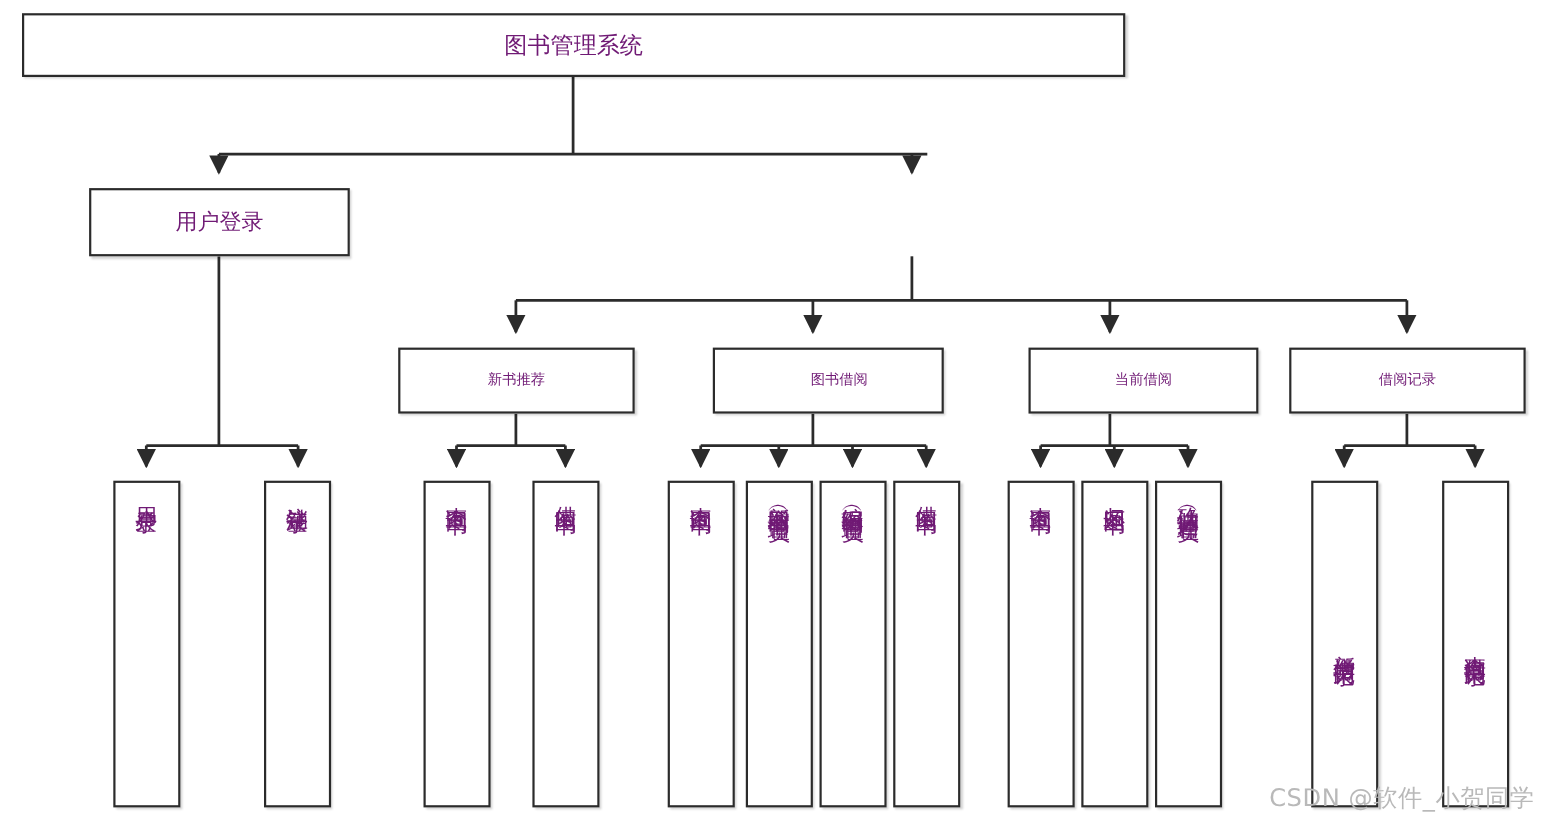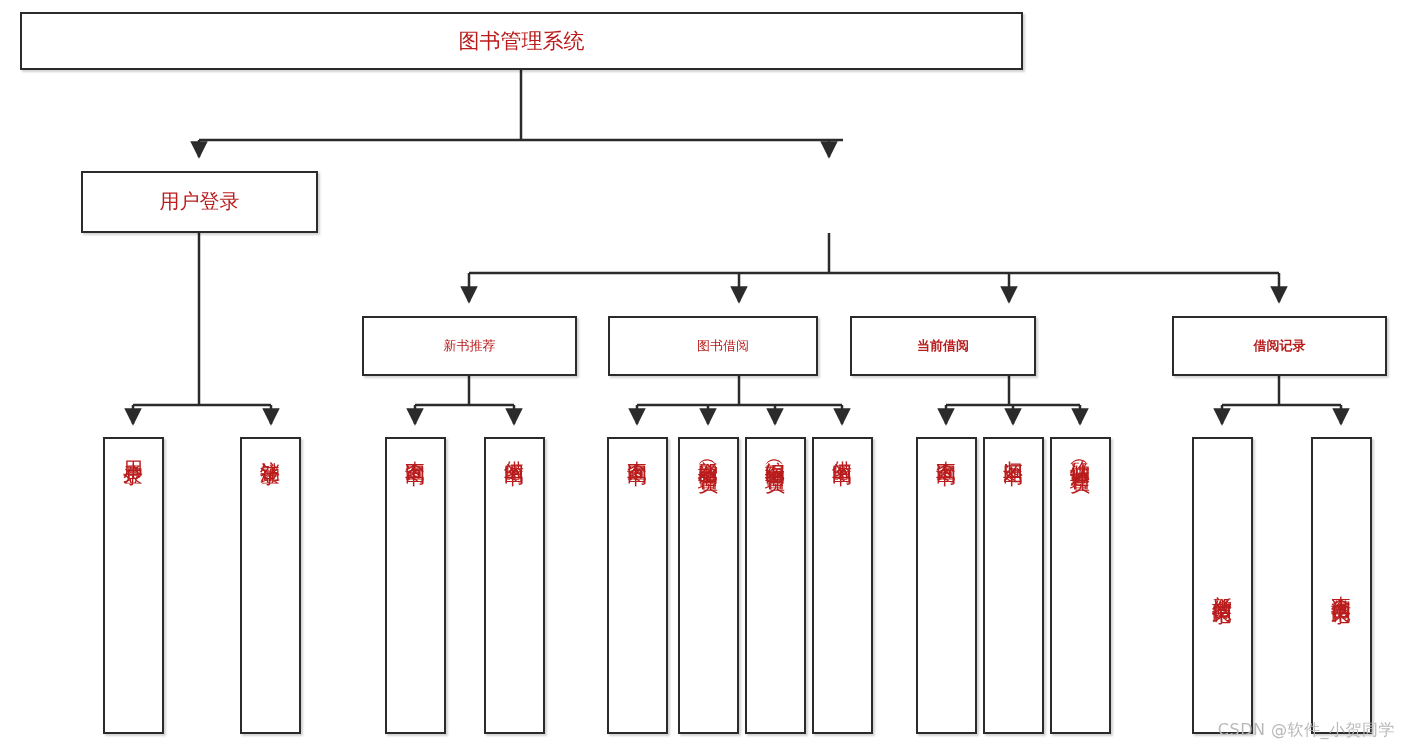--- a/index.html
+++ b/index.html
@@ -28,21 +28,21 @@
     position: absolute;
     box-sizing: border-box;
     background: #ffffff;
     border: 2.5px solid #2b2b2b;
     box-shadow: 2px 2px 2px rgba(0,0,0,0.18);
     display: flex;
     align-items: center;
     justify-content: center;
   }
   .node-label {
-    color: #b91c1c;
+    color: #701a75;
     line-height: 1.08;
     white-space: nowrap;
     text-align: center;
   }
   .lvl-root .node-label { font-size: 21px; }
   .lvl-2 .node-label { font-size: 20px; }
   .lvl-3 .node-label { font-size: 13px; }
   .leaf .node-label {
     writing-mode: vertical-rl;
     text-orientation: upright;
@@ -52,21 +52,21 @@
   }
   .leaf {
     align-items: flex-start;
     padding-top: 6px;
   }
   .leaf.center-v { align-items: center; padding-top: 0; }
   #watermark {
     position: absolute;
     right: 10px;
     bottom: 6px;
-    font-size: 16px;
+    font-size: 22px;
     color: #b9b9b9;
     letter-spacing: 0.5px;
     white-space: nowrap;
     pointer-events: none;
   }
 </style>
 </head>
 <body>
 
 <div id="canvas">
@@ -137,27 +137,27 @@
     <span class="node-label">图书管理系统</span>
   </div>
 
   <div class="node-box lvl-2" style="left:81px; top:171px; width:237px; height:62px;">
     <span class="node-label">用户登录</span>
   </div>
 
   <div class="node-box lvl-3" style="left:362px; top:316px; width:215px; height:60px;">
     <span class="node-label">新书推荐</span>
   </div>
-  <div class="node-box lvl-3" style="left:608px; top:316px; width:210px; height:60px;padding-left:20px;">
+  <div class="node-box lvl-3" style="left:648px; top:316px; width:210px; height:60px;padding-left:20px;">
     <span class="node-label">图书借阅</span>
   </div>
-  <div class="node-box lvl-3" style="left:850px; top:316px; width:186px; height:60px;font-weight:bold;">
+  <div class="node-box lvl-3" style="left:935px; top:316px; width:209px; height:60px;">
     <span class="node-label">当前借阅</span>
   </div>
-  <div class="node-box lvl-3" style="left:1172px; top:316px; width:215px; height:60px;font-weight:bold;">
+  <div class="node-box lvl-3" style="left:1172px; top:316px; width:215px; height:60px;">
     <span class="node-label">借阅记录</span>
   </div>
 
   <div class="node-box leaf" style="left:103px; top:437px; width:61px; height:297px;">
     <span class="node-label">用户登录</span>
   </div>
   <div class="node-box leaf" style="left:240px; top:437px; width:61px; height:297px;">
     <span class="node-label">注销登录</span>
   </div>
   <div class="node-box leaf" style="left:385px; top:437px; width:61px; height:297px;">

